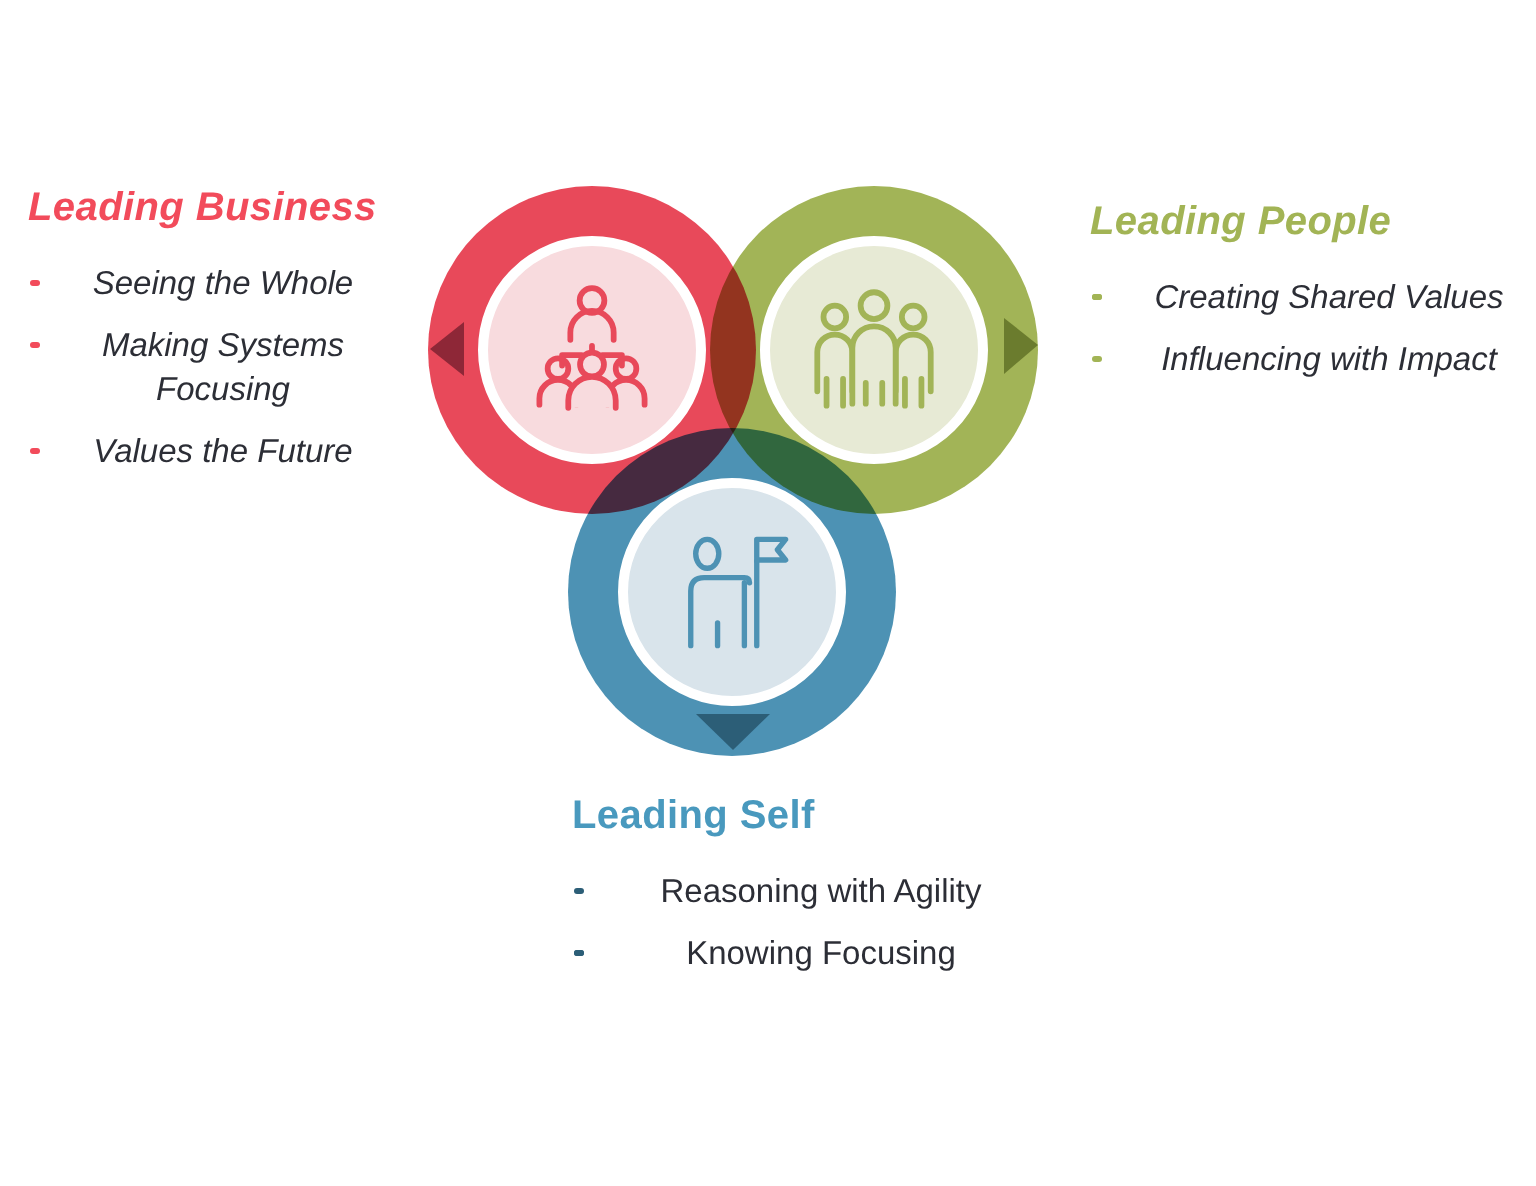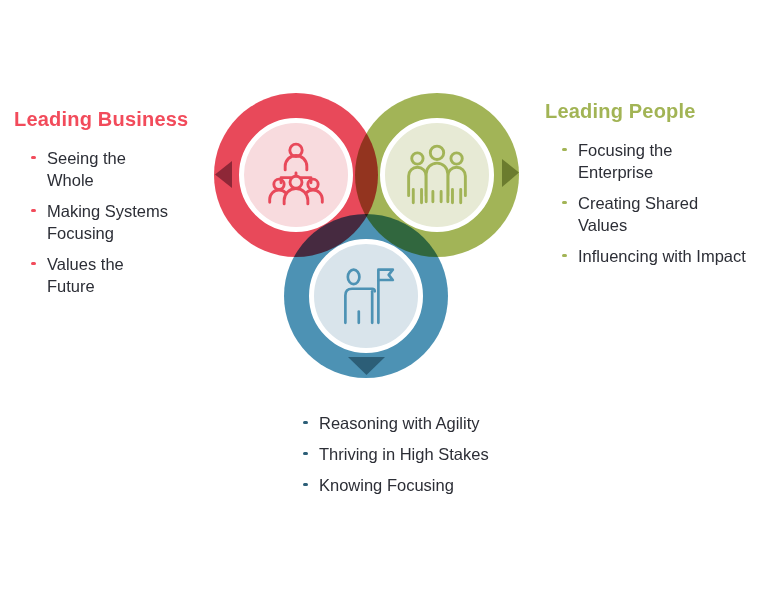--- a/index.html
+++ b/index.html
@@ -6,32 +6,32 @@
   .canvas{
     position:relative;width:768px;height:593px;overflow:hidden;
     font-family:"Liberation Sans",sans-serif;background:#fff;
   }
   .venn{position:absolute;left:0;top:0;}
   .blend{mix-blend-mode:multiply;}
   .label-block{position:absolute;}
   .label-block h3{
     margin:0 0 15px 0;font-size:20px;font-weight:bold;line-height:24px;letter-spacing:.2px;
   }
-  .label-block ul{list-style:none;margin:16px;padding:0;}
+  .label-block ul{list-style:none;margin:0;padding:0;text-align:center;}
   .label-block li{
     position:relative;padding-left:17px;margin-bottom:9px;
     font-size:16.5px;line-height:22px;font-weight:500;color:#2c2e36;
   }
   .bullet{
     position:absolute;left:1px;top:9px;width:5px;height:3px;border-radius:1.5px;display:block;
   }
-  .label-business{left:14px;top:107px;width:178px;}
+  .label-business{left:14px;top:92px;width:178px;font-style:italic;}
   .label-business h3{color:var(--accent-business);}
   .label-business .bullet{background:var(--accent-business);}
-  .label-people{left:545px;top:99px;width:222px;}
+  .label-people{left:545px;top:99px;width:222px;font-style:italic;}
   .label-people h3{color:var(--accent-people);}
   .label-people .bullet{background:var(--accent-people);}
   .label-self{left:286px;top:396px;width:232px;}
   .label-self h3{color:var(--accent-self);}
   .label-self .bullet{background:var(--arrow-self);}
   .icon-stroke{fill:none;stroke-linecap:round;stroke-linejoin:round;}
 </style>
 </head>
 <body>
 
@@ -98,27 +98,28 @@
     <ul>
       <li><span class="bullet"></span><span>Seeing the Whole</span></li>
       <li><span class="bullet"></span><span>Making Systems Focusing</span></li>
       <li><span class="bullet"></span><span>Values the Future</span></li>
     </ul>
   </div>
 
   <div class="label-block label-people">
     <h3>Leading People</h3>
     <ul>
-      <li><span class="bullet"></span><span>Focusing the Enterprise</span></li>
+      <li><span class="bullet"></span></li>
       <li><span class="bullet"></span><span>Creating Shared Values</span></li>
       <li><span class="bullet"></span><span>Influencing with Impact</span></li>
     </ul>
   </div>
 
   <div class="label-block label-self">
+    <h3>Leading Self</h3>
     <ul>
       <li><span class="bullet"></span><span>Reasoning with Agility</span></li>
-      <li><span class="bullet"></span><span>Thriving in High Stakes</span></li>
+      <li><span class="bullet"></span></li>
       <li><span class="bullet"></span><span>Knowing Focusing</span></li>
     </ul>
   </div>
 
 </div>
 
 </body></html>

